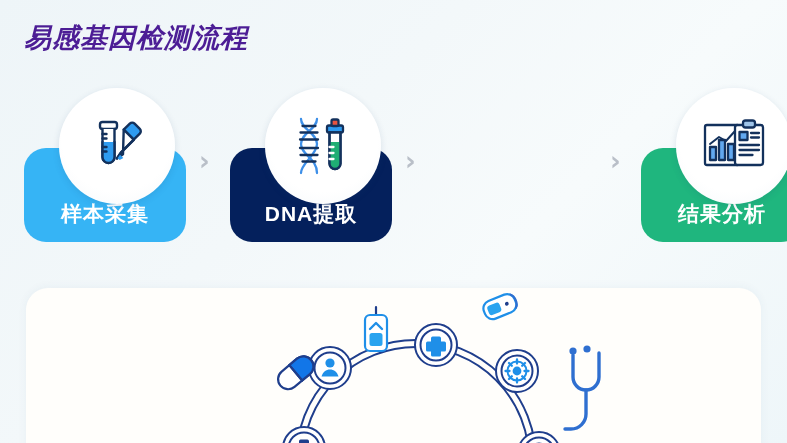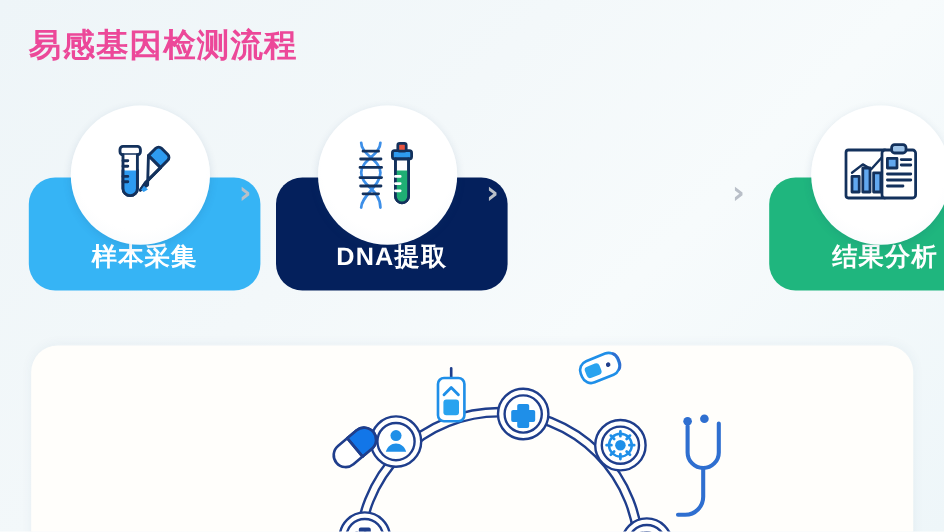--- a/index.html
+++ b/index.html
@@ -18,21 +18,20 @@
     letter-spacing:1px;line-height:1.2;
     white-space:nowrap;
   }
 
   
   .flow{position:absolute;left:0;top:88px;width:787px;height:175px;}
   .step{position:absolute;top:0;width:205px;height:175px;}
   .step .card{
     position:absolute;left:0;top:60px;width:162px;height:94px;
     border-radius:22px;
-    padding-left:31px;
   }
   .step .card-label{
     position:absolute;left:0;right:0;bottom:14px;
     text-align:center;color:#ffffff;
     font-size:21px;font-weight:bold;letter-spacing:1px;
   }
   .step .bubble{
     position:absolute;left:35px;top:0;width:116px;height:116px;
     border-radius:50%;
     background:radial-gradient(circle at 50% 42%,#ffffff 62%,#f3f7fa 100%);
@@ -60,21 +59,21 @@
     box-shadow:0 -1px 10px rgba(40,70,120,.05);
     overflow:hidden;
   }
   .panel svg{position:absolute;left:0;top:0;}
 </style>
 </head>
 <body>
 
 <div id="stage">
 
-  <div class="page-title" style="color: #ec4899;">易感基因检测流程</div>
+  <div class="page-title" style="color: #4c1d95; font-style: italic;">易感基因检测流程</div>
 
   <div class="flow">
 
     <div class="step" id="step0">
       <div class="card" style="background:#36b4f5;">
         <div class="card-label">样本采集</div>
       </div>
       <div class="bubble">
         <span>
           <svg width="72" height="72" viewBox="0 0 72 72">

